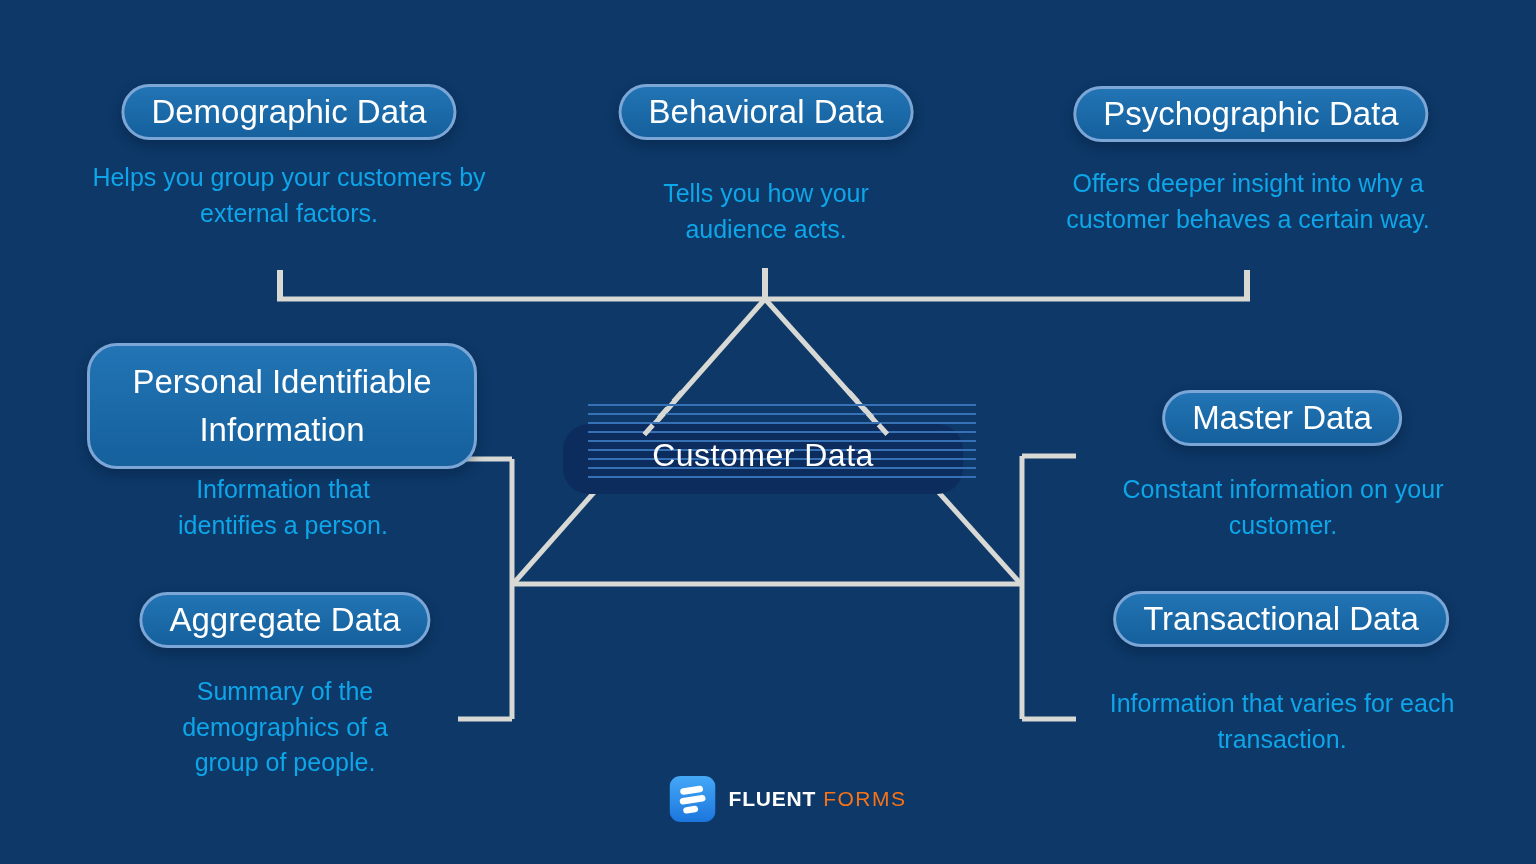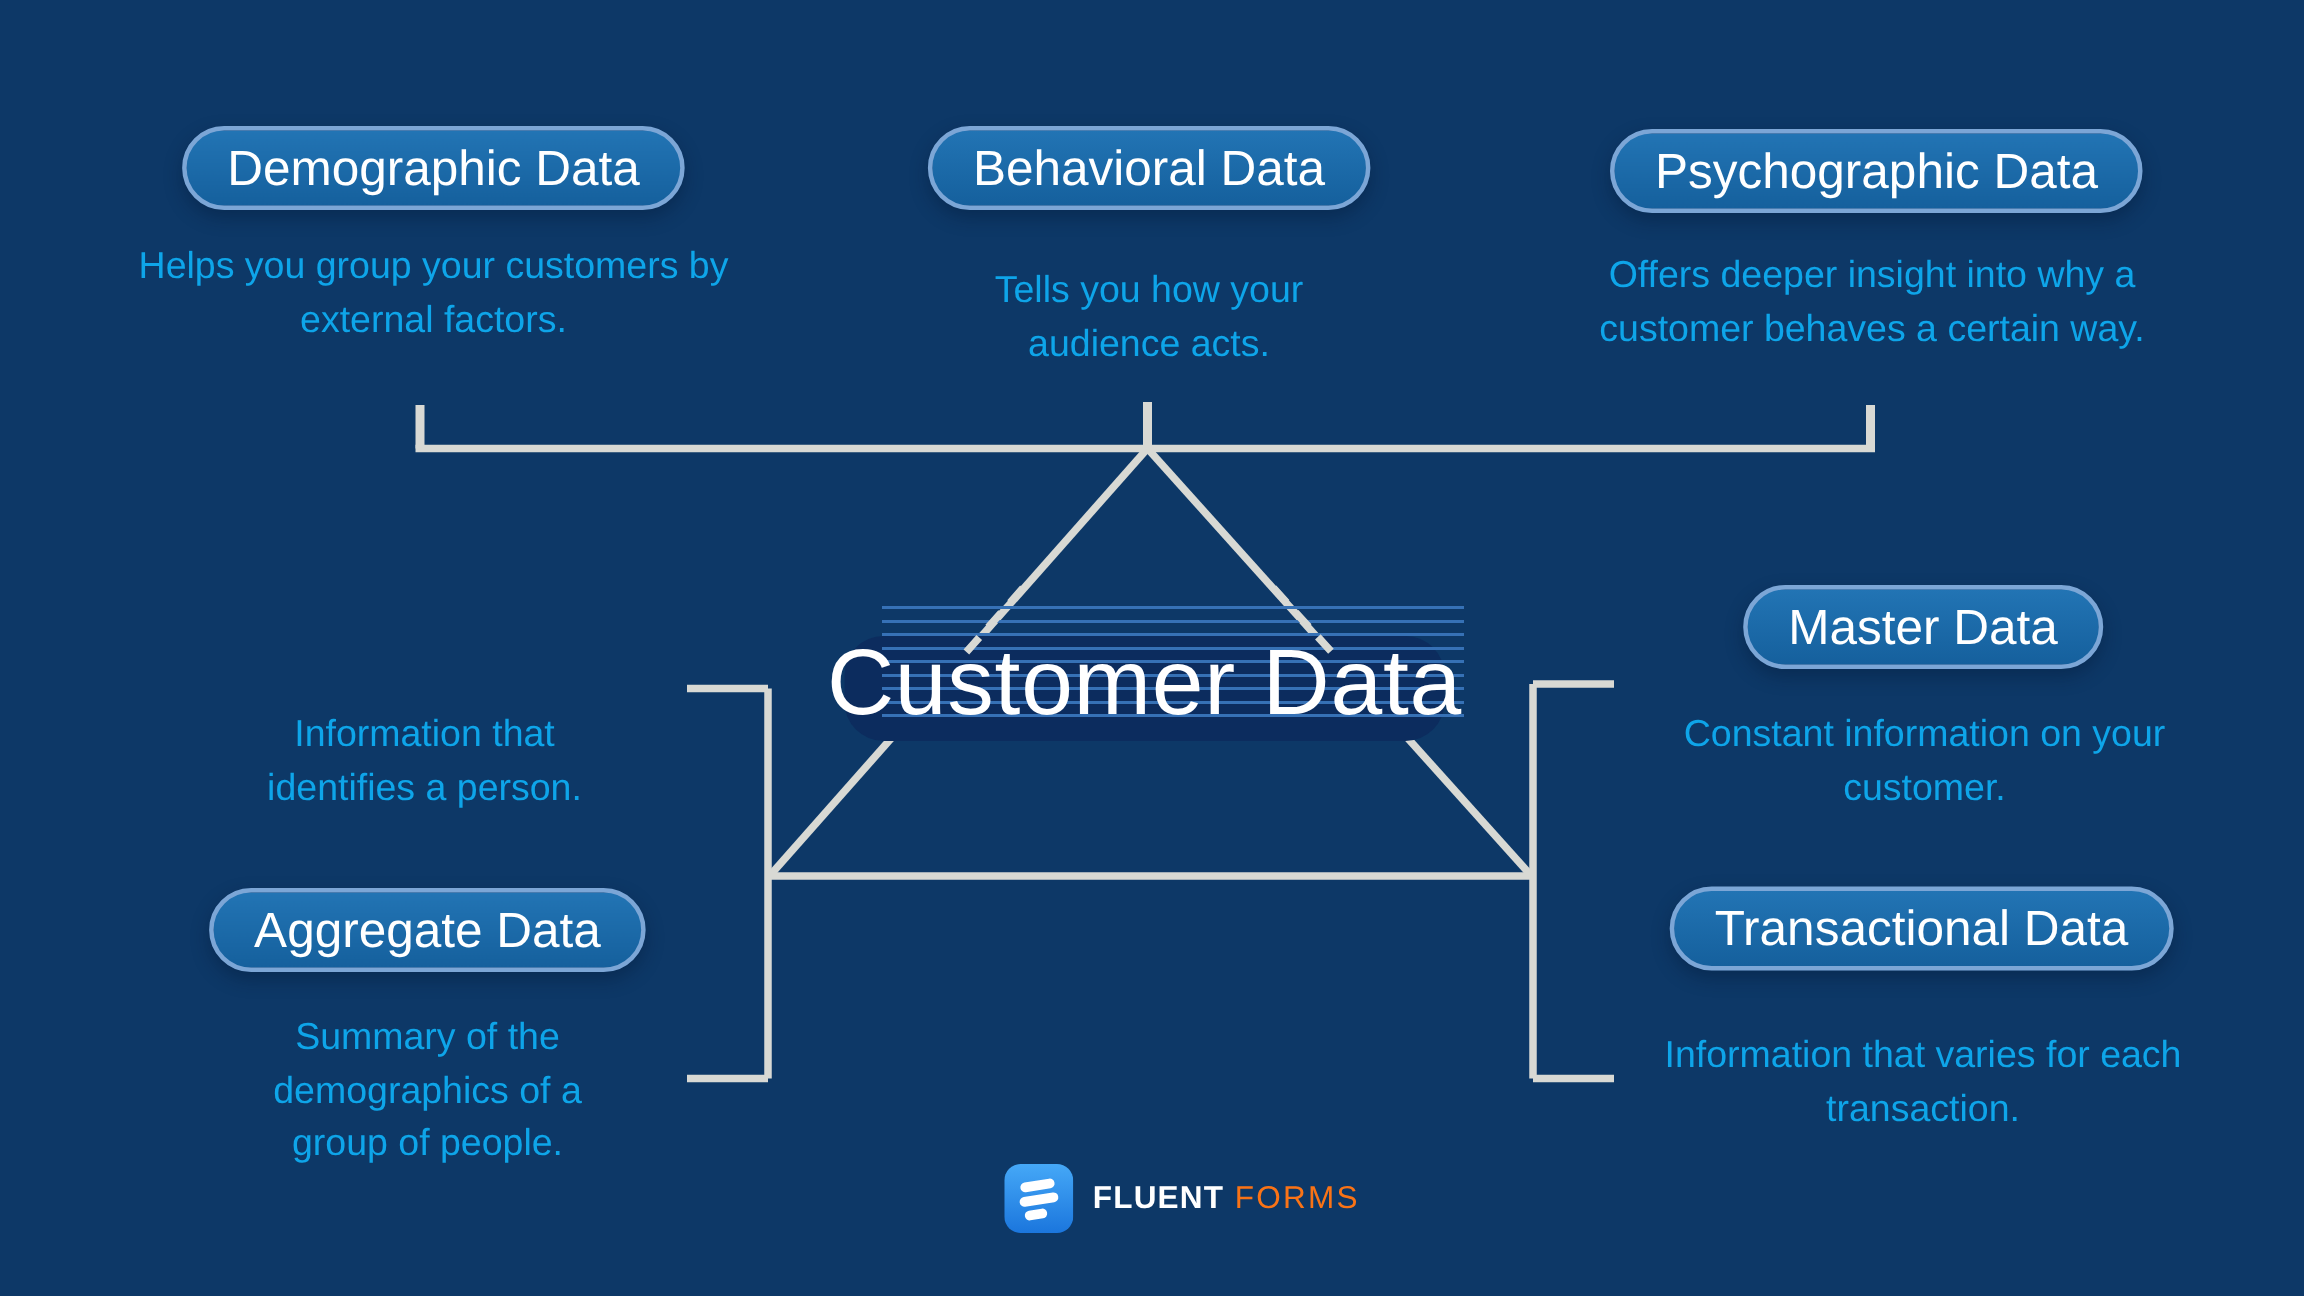--- a/index.html
+++ b/index.html
@@ -16,21 +16,21 @@
     position:absolute;left:563px;top:424px;width:400px;height:70px;
     background:#0c2c5e;border-radius:26px;z-index:2;
   }
   .stripes{
     position:absolute;left:588px;top:404px;width:388px;height:76px;z-index:3;
     background:repeating-linear-gradient(to bottom,#3671b6 0,#3671b6 2px,transparent 2px,transparent 9px);
   }
   .center-title{
     position:absolute;left:563px;top:420px;width:400px;height:70px;z-index:4;
     display:flex;align-items:center;justify-content:center;
-    color:#ffffff;font-size:62px;font-weight:500;letter-spacing:.5px;white-space:nowrap;
+    color:#ffffff;font-size:32px;font-weight:500;letter-spacing:.5px;white-space:nowrap;
   }
   .pill{
     position:absolute;z-index:6;transform:translateX(-50%);
     background:linear-gradient(180deg,#2274b4,#15609d);
     border:3px solid #7ca6d6;border-radius:999px;
     color:#fff;font-size:33px;font-weight:500;
     padding:6px 27px;white-space:nowrap;
     box-shadow:0 5px 12px rgba(3,20,45,.35);
     text-align:center;
   }
@@ -112,20 +112,21 @@
 
   <div class="pill" id="node-demographic">Demographic Data</div>
   <p class="desc" id="desc-demographic">Helps you group your customers by external factors.</p>
 
   <div class="pill" id="node-behavioral">Behavioral Data</div>
   <p class="desc" id="desc-behavioral">Tells you how your audience acts.</p>
 
   <div class="pill" id="node-psychographic">Psychographic Data</div>
   <p class="desc" id="desc-psychographic">Offers deeper insight into why a customer behaves a certain way.</p>
 
+  <div class="box" id="node-pii">Personal Identifiable Information</div>
   <p class="desc" id="desc-pii">Information that identifies a person.</p>
 
   <div class="pill" id="node-aggregate">Aggregate Data</div>
   <p class="desc" id="desc-aggregate">Summary of the demographics of a group of people.</p>
 
   <div class="pill" id="node-master">Master Data</div>
   <p class="desc" id="desc-master">Constant information on your customer.</p>
 
   <div class="pill" id="node-transactional">Transactional Data</div>
   <p class="desc" id="desc-transactional">Information that varies for each transaction.</p>

